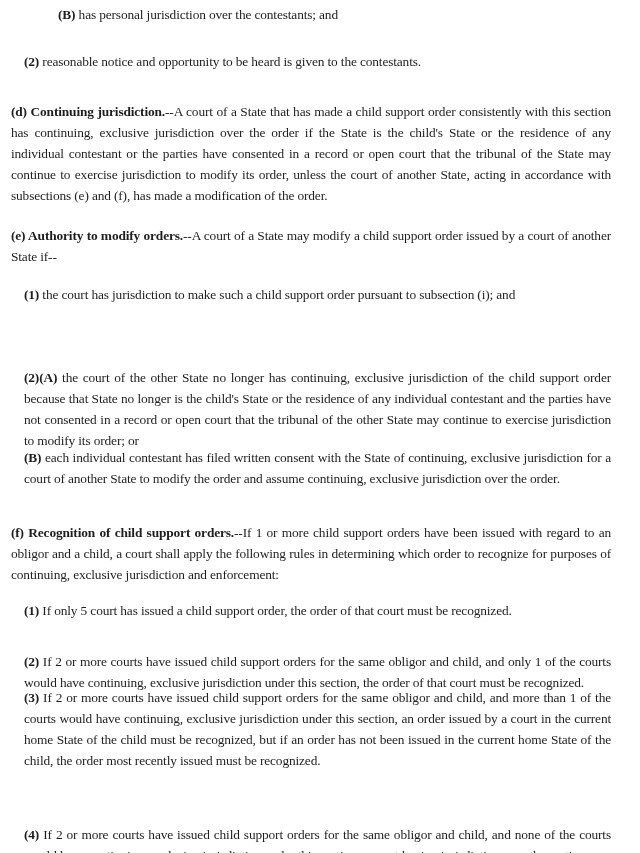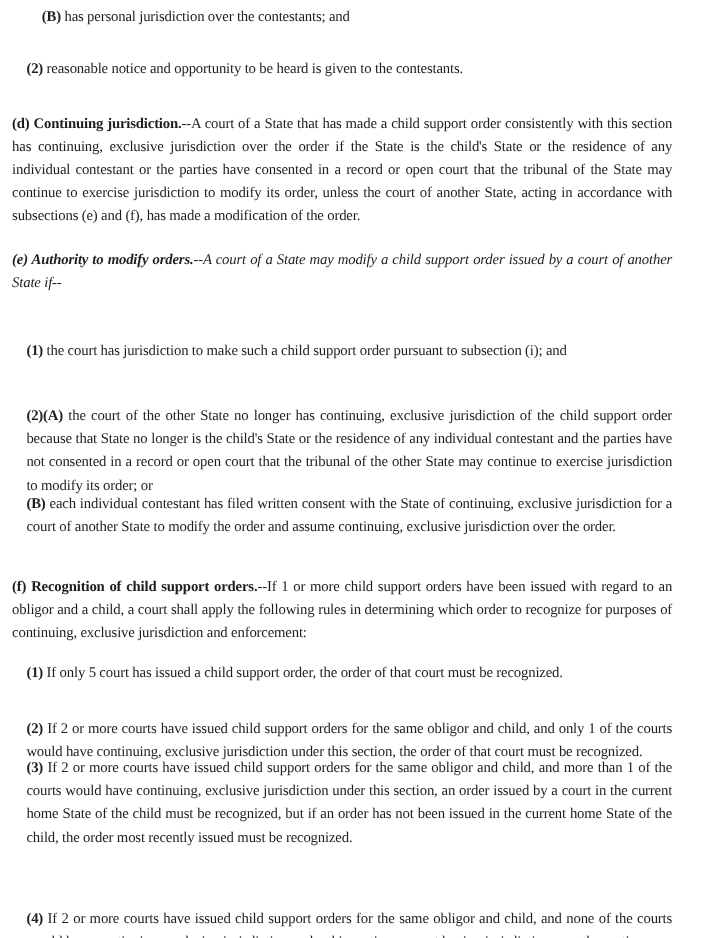--- a/index.html
+++ b/index.html
@@ -13,37 +13,37 @@
   .para { position: absolute; text-align: justify; margin: 0; letter-spacing: -0.15px; }
   .para b { font-weight: bold; }
   .lvl0 { left: 11px; width: 600px; }
   .lvl1 { left: 24px; width: 587px; }
   .lvl2 { left: 38px; width: 573px; }
   .last-line-left { text-align-last: left; }
 </style>
 </head>
 <body>
 
-<p class="para lvl2 last-line-left" style="top:4px;">
+<p class="para lvl2 last-line-left" style="top:4px;margin-left:20px;">
   <b>(B)</b><span> has personal jurisdiction over the contestants; and</span>
 </p>
 
 <p class="para lvl1 last-line-left" style="top:51px;">
   <b>(2)</b><span> reasonable notice and opportunity to be heard is given to the contestants.</span>
 </p>
 
 <p class="para lvl0 last-line-left" style="top:101px;">
   <b>(d)</b><b> Continuing jurisdiction.</b><span>--A court of a State that has made a child support order consistently with this section has continuing, exclusive jurisdiction over the order if the State is the child's State or the residence of any individual contestant or the parties have consented in a record or open court that the tribunal of the State may continue to exercise jurisdiction to modify its order, unless the court of another State, acting in accordance with subsections (e) and (f), has made a modification of the order.</span>
 </p>
 
-<p class="para lvl0 last-line-left" style="top:225px;font-style:italic;">
+<p class="para lvl0 last-line-left" style="top:225px;">
   <b>(e)</b><b> Authority to modify orders.</b><span>--A court of a State may modify a child support order issued by a court of another State if--</span>
 </p>
 
-<p class="para lvl1 last-line-left" style="top:308px;">
+<p class="para lvl1 last-line-left" style="top:284px;">
   <b>(1)</b><span> the court has jurisdiction to make such a child support order pursuant to subsection (i); and</span>
 </p>
 
 <p class="para lvl1 last-line-left" style="top:344px;margin-top:23px;">
   <b>(2)(A)</b><span> the court of the other State no longer has continuing, exclusive jurisdiction of the child support order because that State no longer is the child's State or the residence of any individual contestant and the parties have not consented in a record or open court that the tribunal of the other State may continue to exercise jurisdiction to modify its order; or</span>
 </p>
 
 <p class="para lvl1 last-line-left" style="top:447px;">
   <b>(B)</b><span> each individual contestant has filed written consent with the State of continuing, exclusive jurisdiction for a court of another State to modify the order and assume continuing, exclusive jurisdiction over the order.</span>
 </p>

